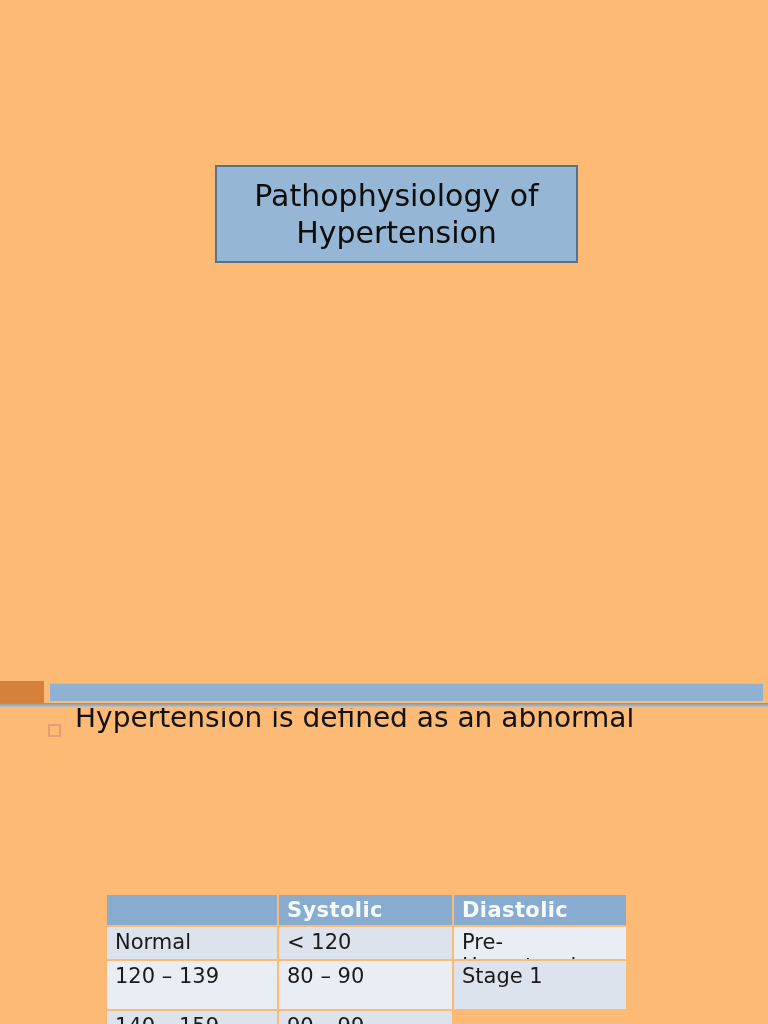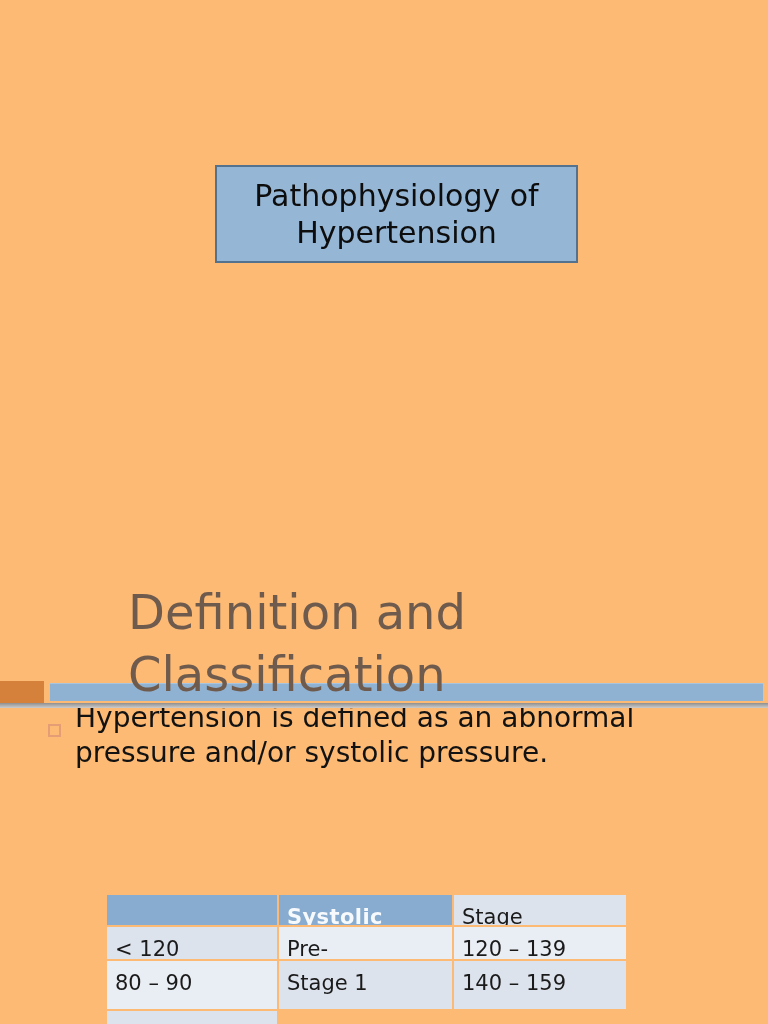--- a/index.html
+++ b/index.html
@@ -102,57 +102,56 @@
     display: grid;
     grid-template-columns: 170px 173px 172px;
     grid-template-rows: 30px 32px 48px 34px;
     gap: 2px;
     font-size: 21px;
     line-height: 24px;
     color: #1a1a1a;
   }
   .bp-table .cell {
     box-sizing: border-box;
-    padding: 10px 8px;
+    padding: 3px 8px;
     overflow: hidden;
   }
   .bp-table .th {
     background: #88accf;
     color: #f7fafc;
     font-weight: bold;
     letter-spacing: 0.4px;
   }
   .bp-table .row-a { background: #dde3ed; }
   .bp-table .row-b { background: #e9edf4; }
 </style>
 </head>
 <body>
 
 <div id="page">
 
   <div class="title-box">
     <span>Pathophysiology of Hypertension</span>
   </div>
 
-  <div class="section-title">Definition and Classification</div>
   <div class="accent-orange"></div>
   <div class="band-blue"></div>
   <div class="band-shadow"></div>
 
   <div class="bullet-square"></div>
   <div class="bullet-text">
     <div>Hypertension is defined as an abnormal</div>
-    <div>pressure and/or systolic pressure.</div>
   </div>
 
   <div class="bp-table">
     <div class="cell th"></div>
     <div class="cell th">Systolic</div>
+    <div class="cell th">Diastolic</div>
 
-    <div class="cell row-a">Stage</div>
+    <div class="cell row-a">Normal</div>
     <div class="cell row-a">&lt; 120</div>
 
     <div class="cell row-b">Pre-Hypertension</div>
     <div class="cell row-b">120 – 139</div>
     <div class="cell row-b">80 – 90</div>
 
     <div class="cell row-a">Stage 1</div>
     <div class="cell row-a">140 – 159</div>
     <div class="cell row-a">90 – 99</div>
   </div>

